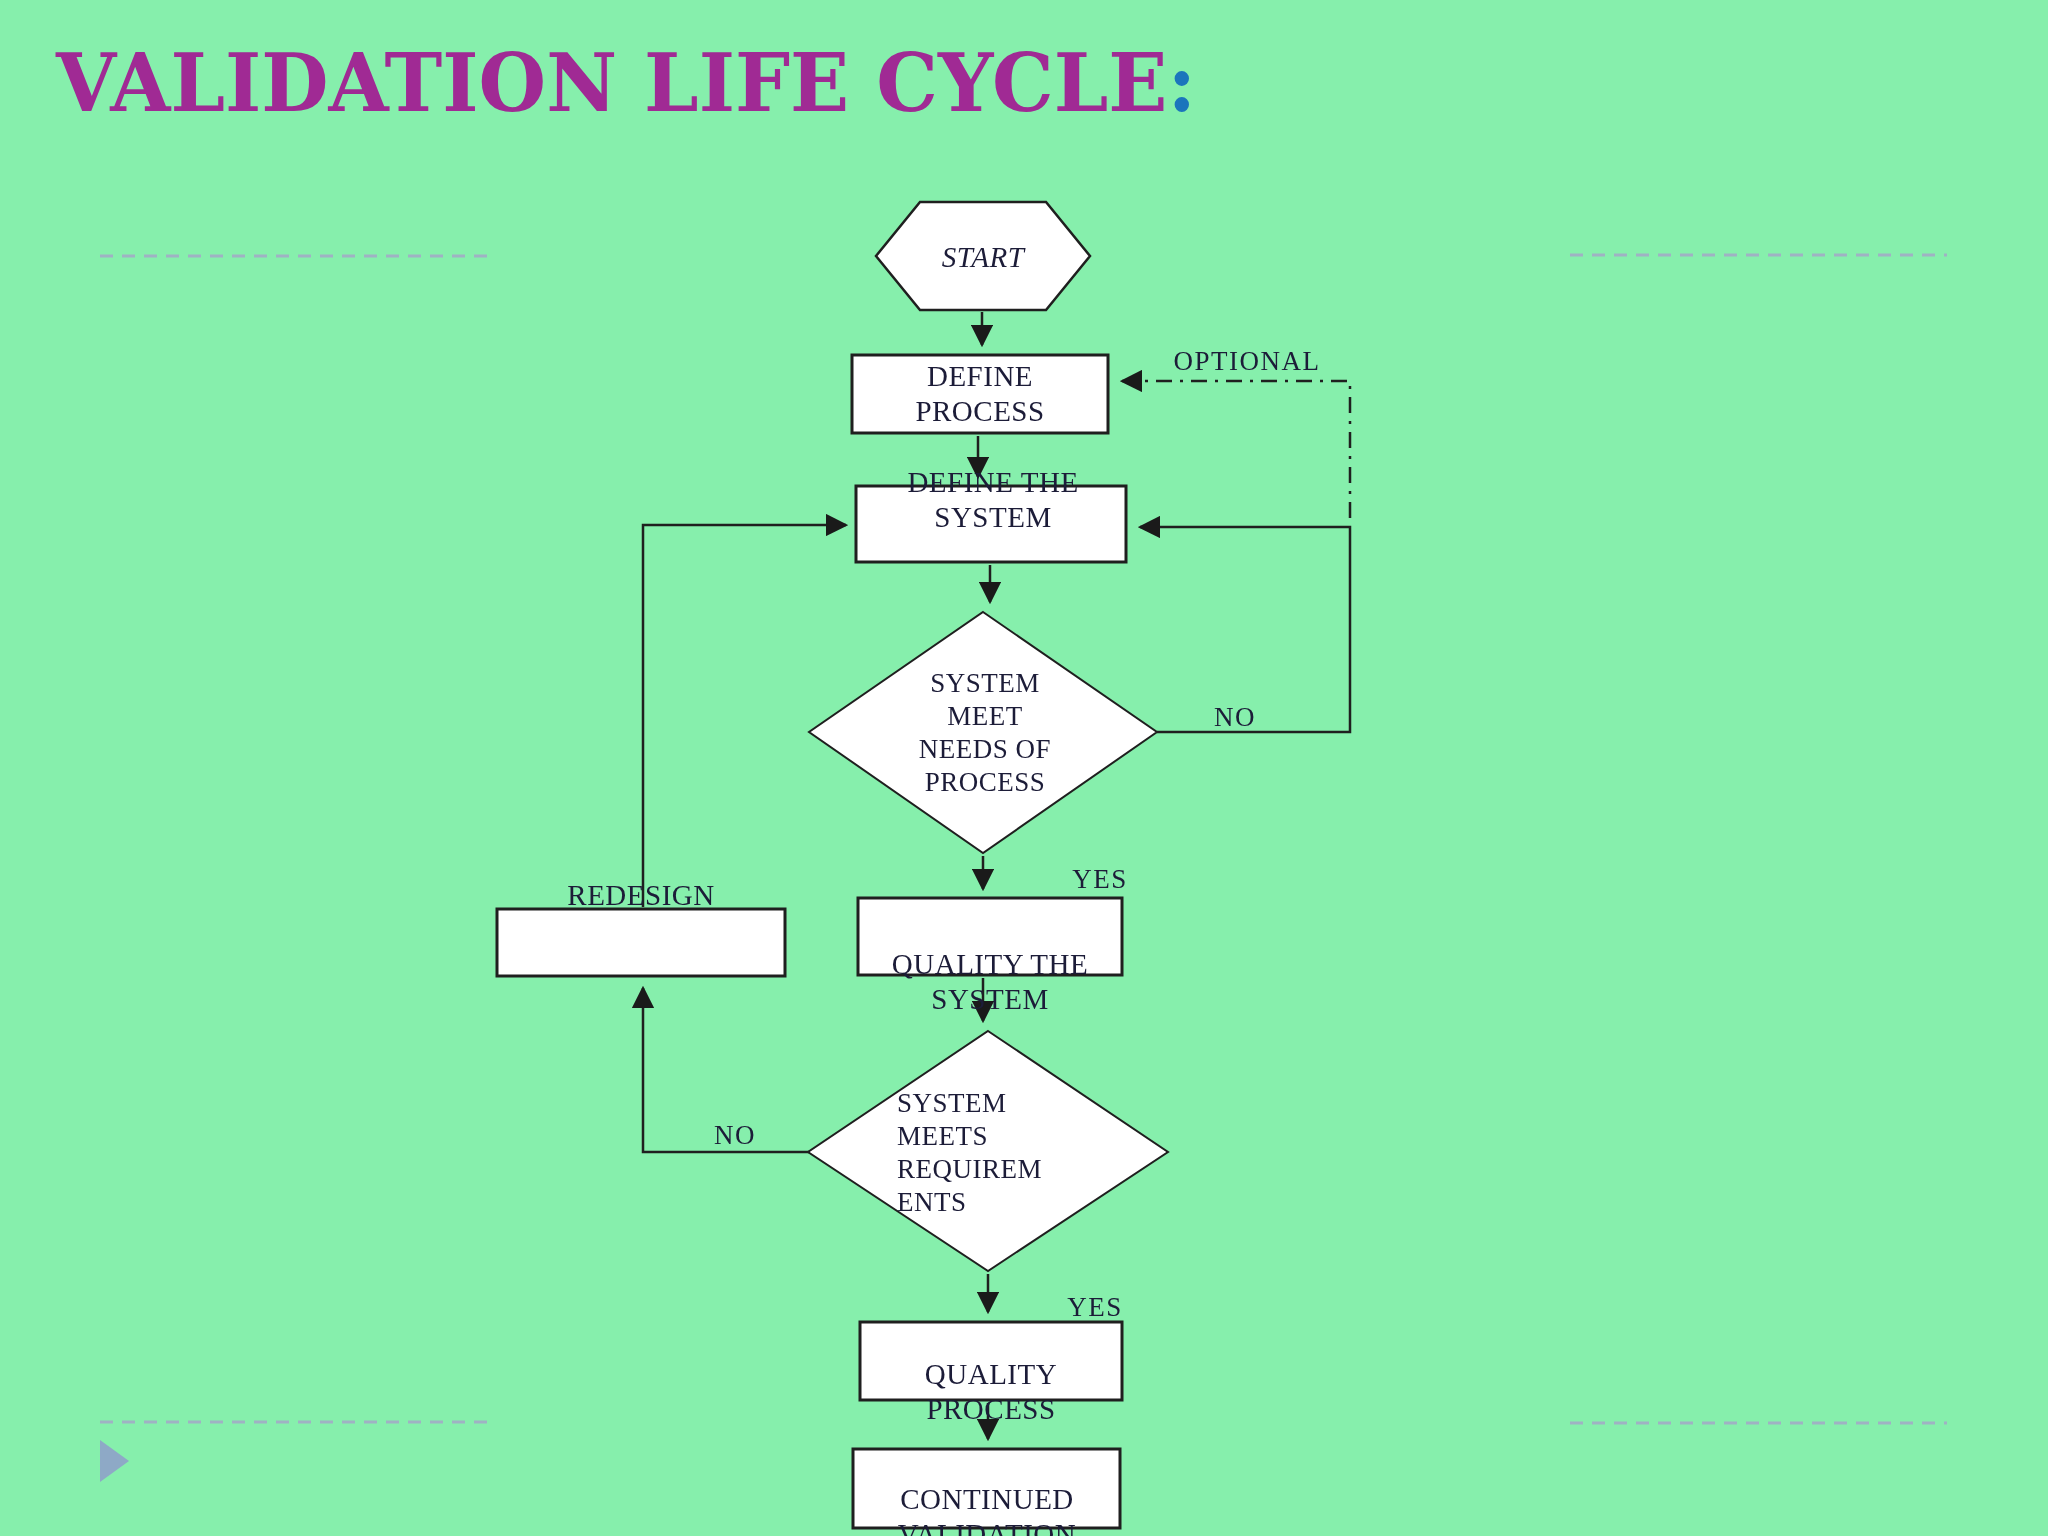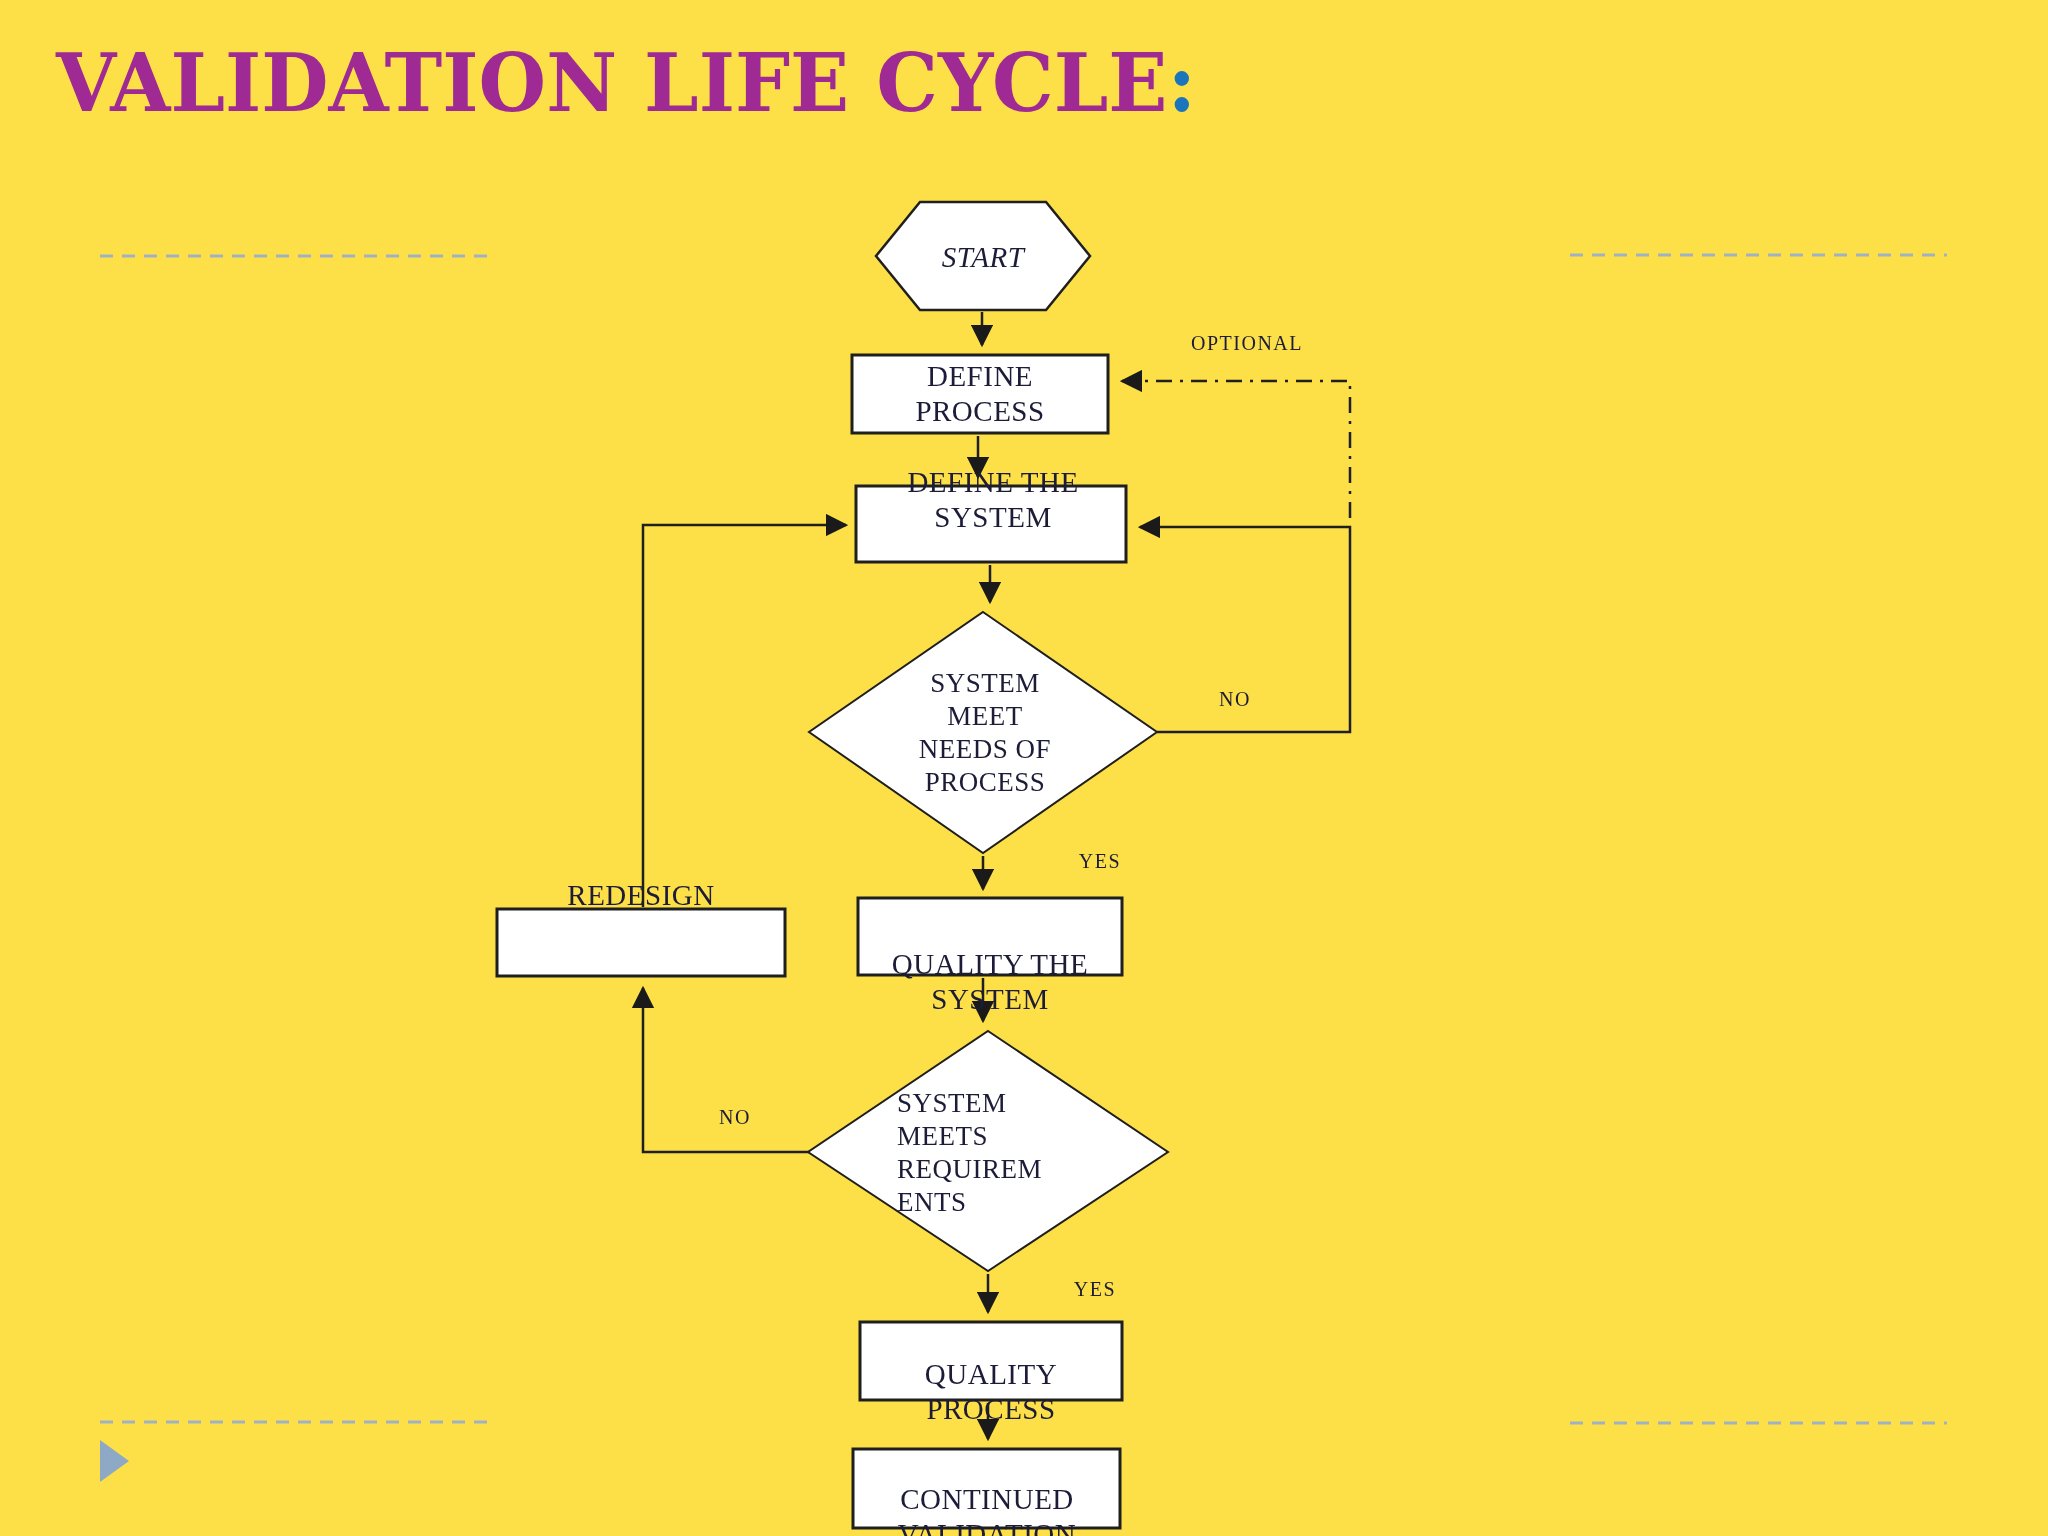--- a/index.html
+++ b/index.html
@@ -1,19 +1,19 @@
 <!DOCTYPE html>
 <html style="--title: #a02a94; --colon: #1b75bc; --line: #1f1f1f; --text: #1c1c38; --accent-dash: #9fb2c3; --bullet: #8ea9c6;"><head>
 <meta charset="utf-8">
 <style>
   html,body{margin:0;padding:0;background:#ffffff;}
   .slide{
     position:relative;
     width:2048px;height:1536px;
-    background:#fde047;
+    background:#86efac;
     overflow:hidden;
     font-family:"Liberation Serif", serif;
   }
   .title{
     position:absolute;left:56px;top:36px;margin:0;
     font-family:"DejaVu Serif","Liberation Serif",serif;
     font-weight:bold;
     font-size:80px;
     letter-spacing:0px;
     color:var(--title,#a02a94);
@@ -37,24 +37,25 @@
     font-size:29px;
     line-height:1.22;
     letter-spacing:0.5px;
     color:var(--text,#1c1c38);
   }
   .nlabel.left{transform:translate(0,-50%);text-align:left;}
   .elabel{
     position:absolute;
     transform:translate(-50%,-50%);
     font-family:"Liberation Serif",serif;
-    font-size:20px;
+    font-size:27px;
     letter-spacing:1.5px;
     color:var(--text,#1c1c38);
     white-space:nowrap;
+    margin-top:18px;
   }
 </style>
 </head>
 <body>
 
 <div class="slide">
 
   <h1 class="title"><span>VALIDATION LIFE CYCLE</span><span class="colon">:</span></h1>
 
   <svg class="canvas" viewBox="0 0 2048 1536">

